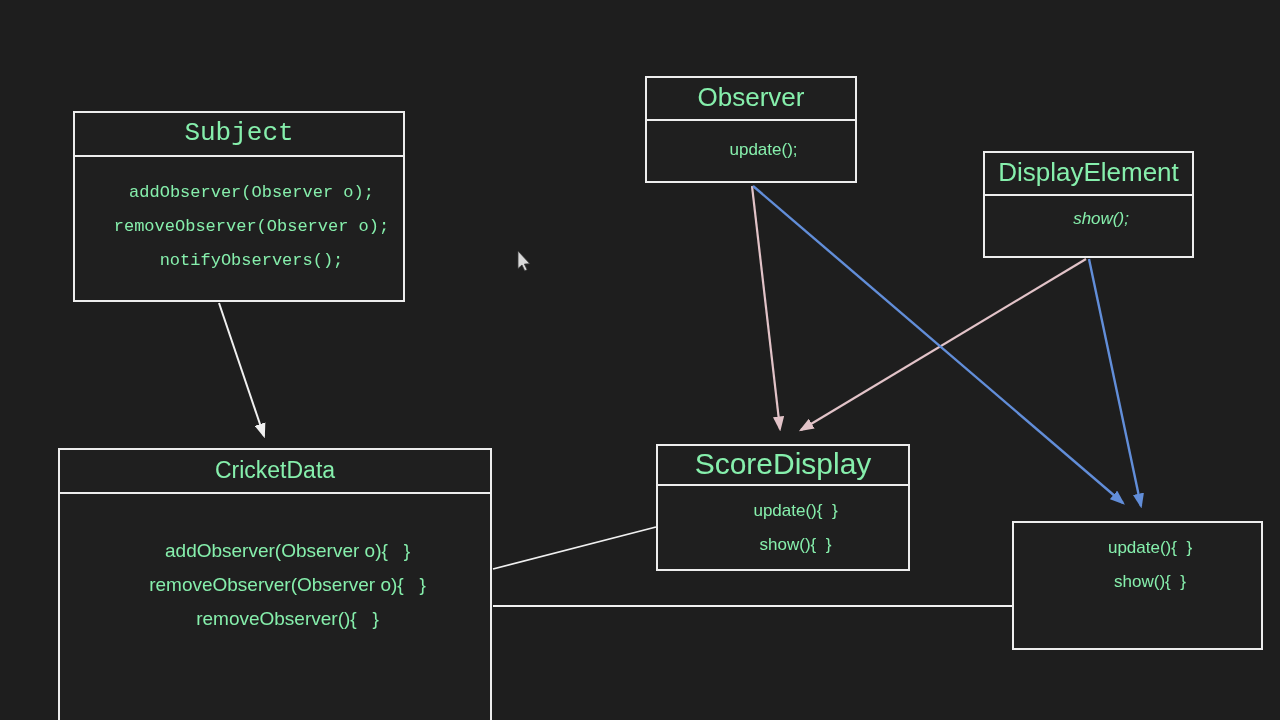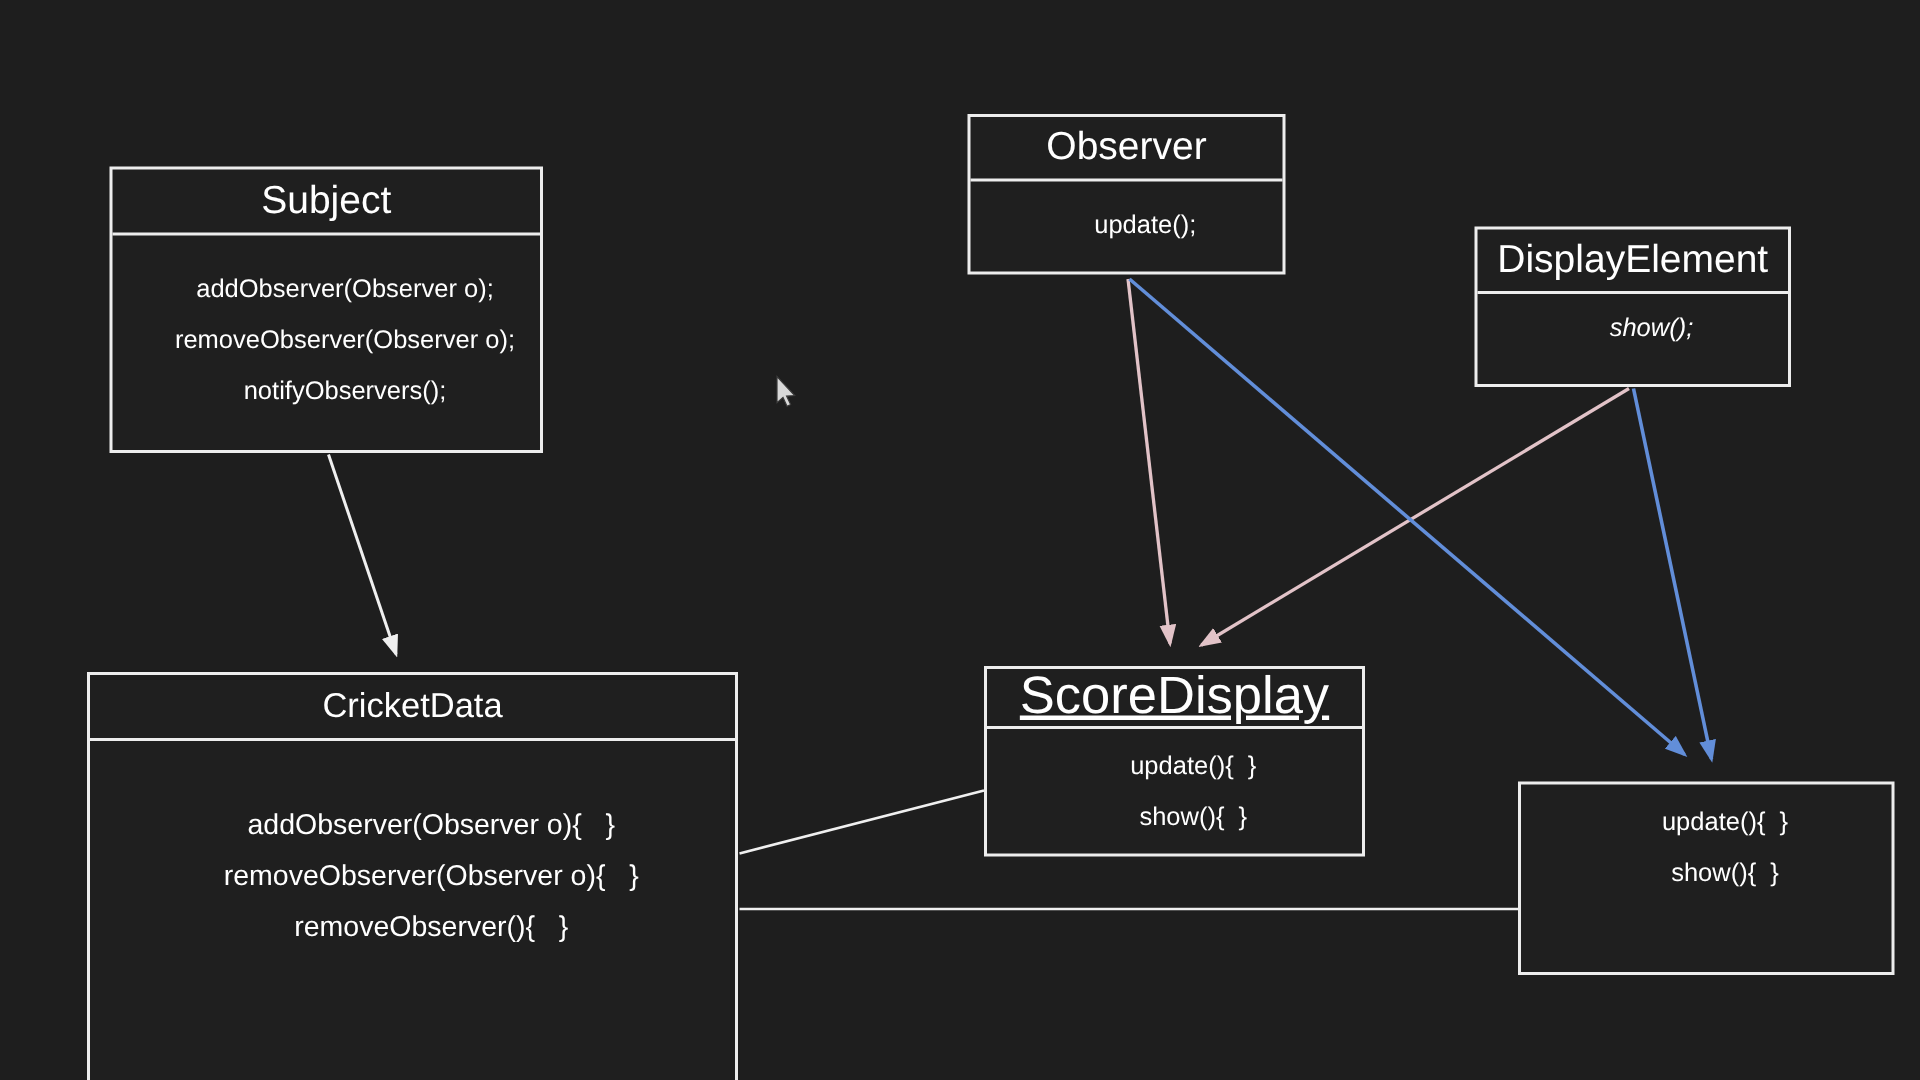--- a/index.html
+++ b/index.html
@@ -22,54 +22,54 @@
     left: 0; top: 0;
     width: 1280px;
     height: 720px;
     pointer-events: none;
   }
   .cls {
     position: absolute;
     box-sizing: border-box;
     border: 2px solid #ededed;
     background: #1f1f1f;
-    color: #ffffff;
+    color: #86efac;
     text-align: center;
   }
   .cls-title {
     border-bottom: 2px solid #ededed;
     font-weight: 400;
     white-space: pre;
   }
   .cls-methods .m {
     white-space: pre;
     font-size: 17px;
     line-height: 34px;
     margin-left: 25px;
   }
 
-  #box-subject { left: 73px; top: 111px; width: 289px; height: 191px; }
+  #box-subject { left: 73px; top: 111px; width: 332px; height: 191px; font-family: Liberation Mono, monospace; }
   #box-subject .cls-title { height: 42px; line-height: 40px; font-size: 26px; }
   #box-subject .cls-methods { padding-top: 19px; }
 
   #box-observer { left: 645px; top: 76px; width: 212px; height: 107px; }
   #box-observer .cls-title { height: 41px; line-height: 39px; font-size: 26px; }
   #box-observer .cls-methods { padding-top: 12px; }
 
   #box-displayelement { left: 983px; top: 151px; width: 211px; height: 107px; }
   #box-displayelement .cls-title { height: 41px; line-height: 39px; font-size: 26px; }
   #box-displayelement .cls-methods { padding-top: 6px; font-style: italic; }
 
   #box-cricketdata { left: 58px; top: 448px; width: 434px; height: 275px; border-bottom: none; }
   #box-cricketdata .cls-title { height: 42px; line-height: 40px; font-size: 23px; }
   #box-cricketdata .cls-methods { padding-top: 40px; }
   #box-cricketdata .cls-methods .m { font-size: 19px; }
 
   #box-scoredisplay { left: 656px; top: 444px; width: 254px; height: 127px; }
-  #box-scoredisplay .cls-title { height: 38px; line-height: 36px; font-size: 35px; text-decoration: underline; }
+  #box-scoredisplay .cls-title { height: 38px; line-height: 36px; font-size: 30px; }
   #box-scoredisplay .cls-methods { padding-top: 8px; }
 
   #box-wicketdisplay { left: 1012px; top: 521px; width: 251px; height: 129px; }
   #box-wicketdisplay .cls-title { height: 37px; line-height: 35px; font-size: 27px; }
   #box-wicketdisplay .cls-methods { padding-top: 8px; }
 </style>
 </head>
 <body>
 
 <div id="stage">

